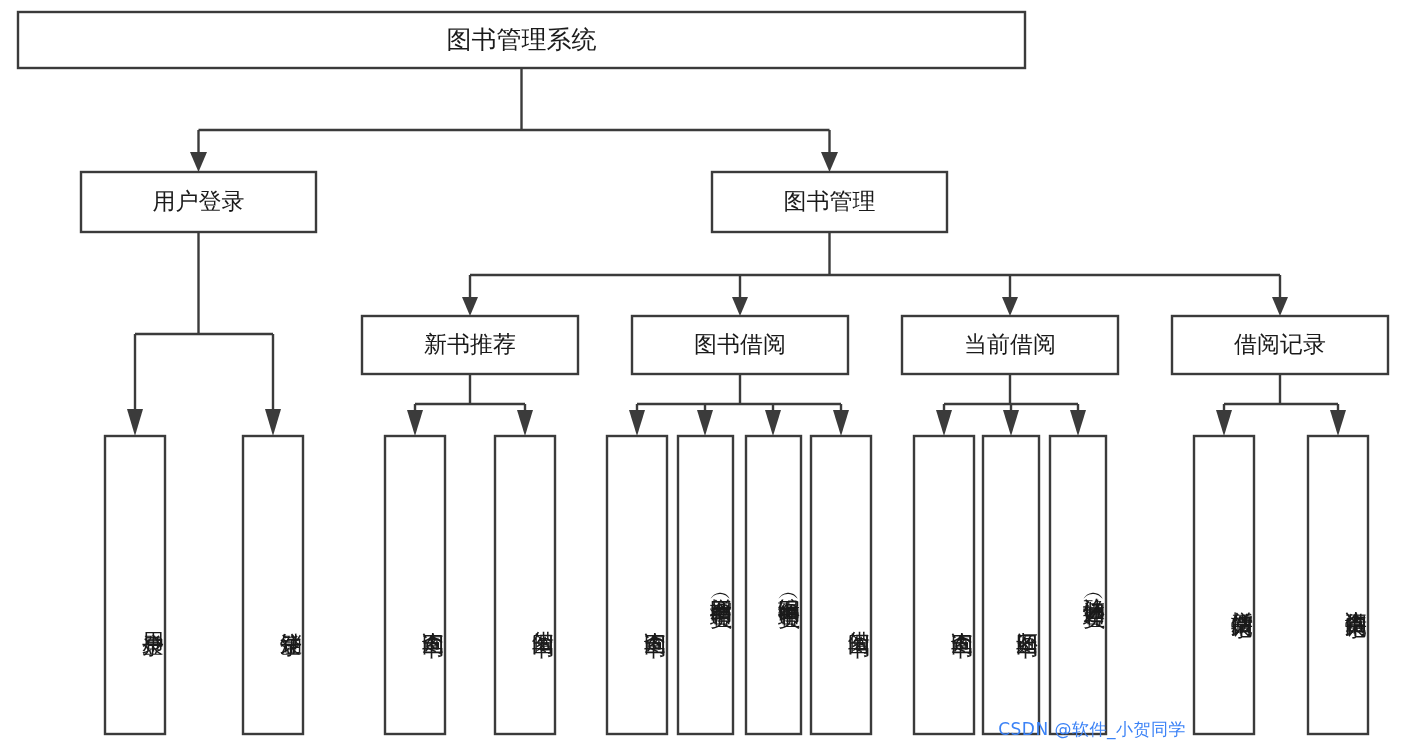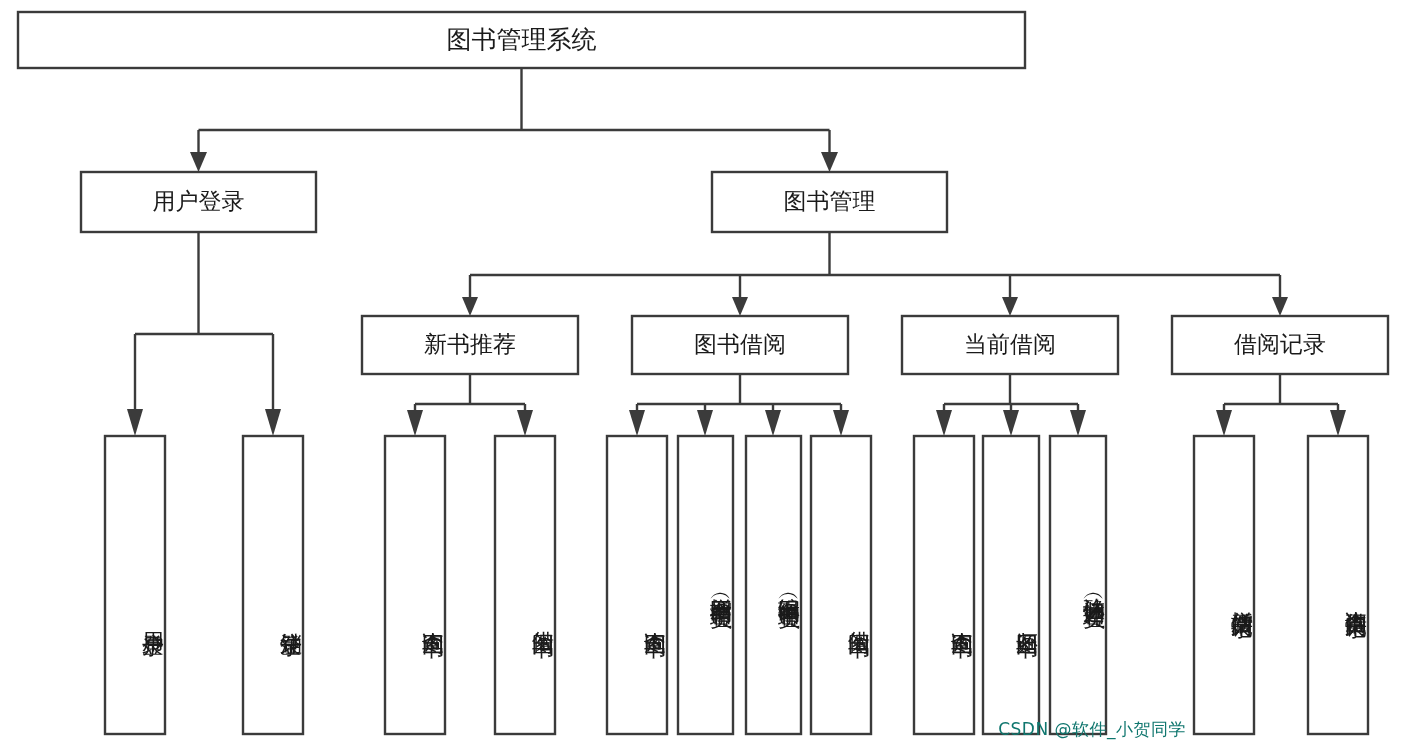--- a/index.html
+++ b/index.html
@@ -64,21 +64,21 @@
     justify-content: center;
     white-space: nowrap;
     pointer-events: none;
   }
   .watermark {
     position: absolute;
     right: 6px;
     bottom: 6px;
     font-family: "DejaVu Sans", sans-serif;
     font-size: 17px;
-    color: #0f766e;
+    color: #3b82f6;
     white-space: nowrap;
     letter-spacing: 0.5px;
   }
 </style>
 </head>
 <body>
 
 <div id="diagram-root">
 
   <svg class="flow" viewBox="0 0 1405 747" xmlns="http://www.w3.org/2000/svg">

